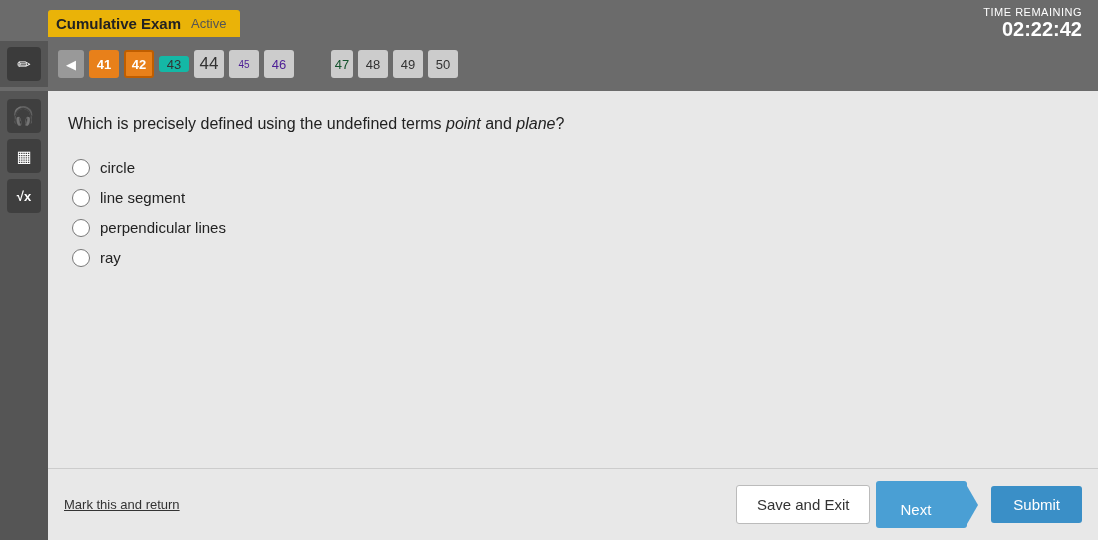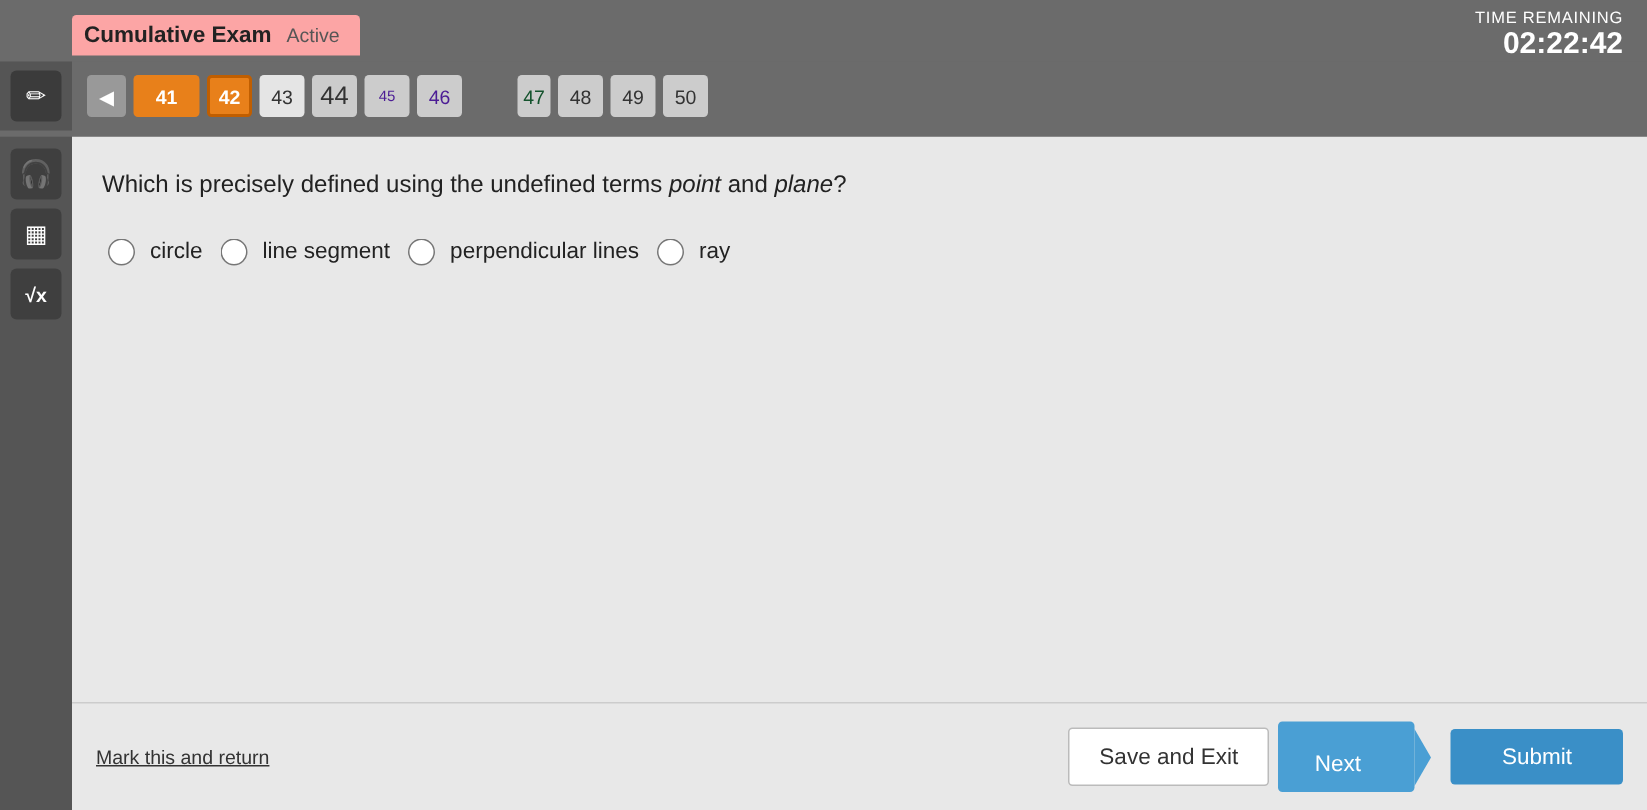--- a/index.html
+++ b/index.html
@@ -10,41 +10,41 @@
       font-family: Arial, sans-serif;
       overflow: hidden;
       display: flex;
       flex-direction: column;
     }
   </style>
 </head>
 <body>
 
 <div style="display:flex; align-items:center; justify-content:space-between; background:#6b6b6b; padding:6px 16px 0 0;">
-  <div style="display:flex; align-items:center; gap:10px; background:#fca5a5; padding:5px 14px 5px 8px; border-radius:3px 3px 0 0; margin-left:48px;">
+  <div style="display:flex; align-items:center; gap:10px; background:#eab308; padding:5px 14px 5px 8px; border-radius:3px 3px 0 0; margin-left:48px;">
     <span style="font-weight:bold; font-size:15px; color:#222;">Cumulative Exam</span>
     <span style="font-size:13px; color:#555;">Active</span>
   </div>
   <div style="text-align:right; color:#fff;">
     <div style="font-size:11px; letter-spacing:0.5px;">TIME REMAINING</div>
     <div style="font-size:20px; font-weight:bold;">02:22:42</div>
   </div>
 </div>
 
 <div style="display:flex; align-items:stretch; background:#6b6b6b; padding-bottom:4px;">
 
   <div style="width:48px; background:#555; display:flex; flex-direction:column; align-items:center; padding:6px 0; gap:6px;">
     <div style="width:34px;height:34px;background:rgba(0,0,0,0.3);border-radius:4px;display:flex;align-items:center;justify-content:center;color:#fff;font-size:16px;cursor:pointer;">✏</div>
   </div>
 
   <div style="display:flex; align-items:center; gap:5px; padding:6px 10px;">
     <div style="width:26px;height:28px;background:#999;border-radius:3px;display:flex;align-items:center;justify-content:center;cursor:pointer;color:#fff;font-size:13px;">◀</div>
-    <div style="width:44px;height:28px;background:#e8801a;border-radius:3px;display:flex;align-items:center;justify-content:center;cursor:pointer;font-size:13px;color:#fff;font-weight:bold;">41</div>
+    <div style="width:30px;height:28px;background:#e8801a;border-radius:3px;display:flex;align-items:center;justify-content:center;cursor:pointer;font-size:13px;color:#fff;font-weight:bold;">41</div>
     <div style="width:30px;height:28px;background:#e8801a;border-radius:3px;display:flex;align-items:center;justify-content:center;cursor:pointer;font-size:13px;color:#fff;font-weight:bold;border:2px solid #c05e00;">42</div>
-    <div style="width:30px;height:28px;background:#e5e5e5;border-radius:3px;display:flex;align-items:center;justify-content:center;cursor:pointer;font-size:13px;color:#333;">43</div>
+    <div style="width:30px;height:16px;background:#14b8a6;border-radius:3px;display:flex;align-items:center;justify-content:center;cursor:pointer;font-size:13px;color:#333;">43</div>
     <div style="width:30px;height:28px;background:#ccc;border-radius:3px;display:flex;align-items:center;justify-content:center;cursor:pointer;font-size:17px;color:#333;">44</div>
     <div style="width:30px;height:28px;background:#ccc;border-radius:3px;display:flex;align-items:center;justify-content:center;cursor:pointer;font-size:10px;color:#4c1d95;">45</div>
     <div style="width:30px;height:28px;background:#ccc;border-radius:3px;display:flex;align-items:center;justify-content:center;cursor:pointer;font-size:13px;color:#4c1d95;">46</div>
     <div style="width:22px;height:28px;background:#ccc;border-radius:3px;display:flex;align-items:center;justify-content:center;cursor:pointer;font-size:13px;color:#14532d;margin-left:32px;">47</div>
     <div style="width:30px;height:28px;background:#ccc;border-radius:3px;display:flex;align-items:center;justify-content:center;cursor:pointer;font-size:13px;color:#333;">48</div>
     <div style="width:30px;height:28px;background:#ccc;border-radius:3px;display:flex;align-items:center;justify-content:center;cursor:pointer;font-size:13px;color:#333;">49</div>
     <div style="width:30px;height:28px;background:#ccc;border-radius:3px;display:flex;align-items:center;justify-content:center;cursor:pointer;font-size:13px;color:#333;">50</div>
   </div>
 </div>
 
@@ -55,21 +55,21 @@
     <div style="width:34px;height:34px;background:rgba(0,0,0,0.25);border-radius:4px;display:flex;align-items:center;justify-content:center;cursor:pointer;color:#fff;font-size:16px;">▦</div>
     <div style="width:34px;height:34px;background:rgba(0,0,0,0.25);border-radius:4px;display:flex;align-items:center;justify-content:center;cursor:pointer;color:#fff;font-size:13px;font-weight:bold;">√x</div>
   </div>
 
   <div style="flex:1; background:#e8e8e8; display:flex; flex-direction:column; position:relative;">
 
     <div style="padding:20px 30px 80px 20px; flex:1;">
       <div style="font-size:16px; color:#222; margin-bottom:22px; line-height:1.6;">
         Which is precisely defined using the undefined terms <em>point</em> and <em>plane</em>?
       </div>
-      <div style="display:flex; flex-direction:row; gap:12px; margin-left:4px;">
+      <div style="display:flex; flex-direction:column; gap:12px; margin-left:4px;">
         <label style="display:flex; align-items:center; gap:10px; cursor:pointer; font-size:15px; color:#222;">
           <input type="radio" name="answer" style="width: 18px; height: 18px; cursor: pointer;">
           <span>circle</span>
         </label>
         <label style="display:flex; align-items:center; gap:10px; cursor:pointer; font-size:15px; color:#222;">
           <input type="radio" name="answer" style="width: 18px; height: 18px; cursor: pointer;">
           <span>line segment</span>
         </label>
         <label style="display:flex; align-items:center; gap:10px; cursor:pointer; font-size:15px; color:#222;">
           <input type="radio" name="answer" style="width: 18px; height: 18px; cursor: pointer;">
@@ -83,17 +83,17 @@
     </div>
 
     <div style="position:absolute;bottom:0;left:0;right:0;height:72px;background:#e8e8e8;border-top:1px solid #ccc;display:flex;align-items:center;justify-content:space-between;padding:0 16px;">
       <a style="font-size:13px;color:#333;text-decoration:underline;cursor:pointer;">Mark this and return</a>
       <div style="display:flex; align-items:center; gap:6px;">
         <button style="padding:10px 20px;background:#fff;border:1px solid #bbb;border-radius:3px;font-size:15px;color:#333;cursor:pointer;">Save and Exit</button>
         <div style="position:relative; display:inline-block; margin-right:10px;">
           <button style="padding:20px 36px 10px 24px;background:#4a9fd4;border:none;border-radius:3px;font-size:15px;color:#fff;cursor:pointer;position:relative;">Next</button>
           <div style="position:absolute;right:-11px;top:50%;transform:translateY(-50%);width:0;height:0;border-top:19px solid transparent;border-bottom:19px solid transparent;border-left:11px solid #4a9fd4;"></div>
         </div>
-        <button style="padding:10px 34px;background:#3a8fc7;border:none;border-radius:3px;font-size:15px;color:#fff;cursor:pointer;margin-left:8px;">Submit</button>
+        <button style="padding:10px 22px;background:#3a8fc7;border:none;border-radius:3px;font-size:15px;color:#fff;cursor:pointer;margin-left:8px;">Submit</button>
       </div>
     </div>
   </div>
 </div>
 
 </body></html>

